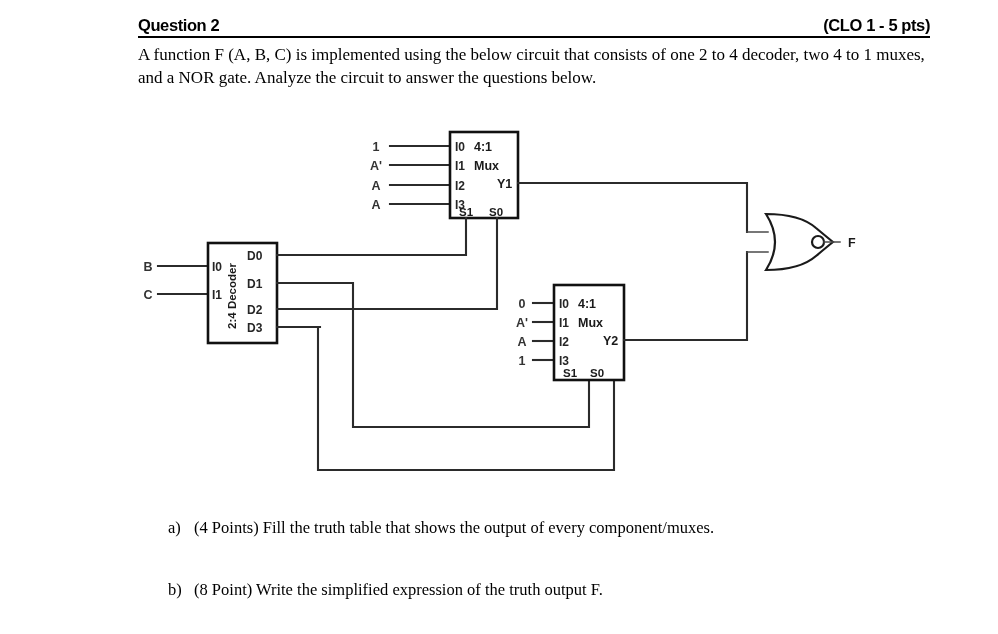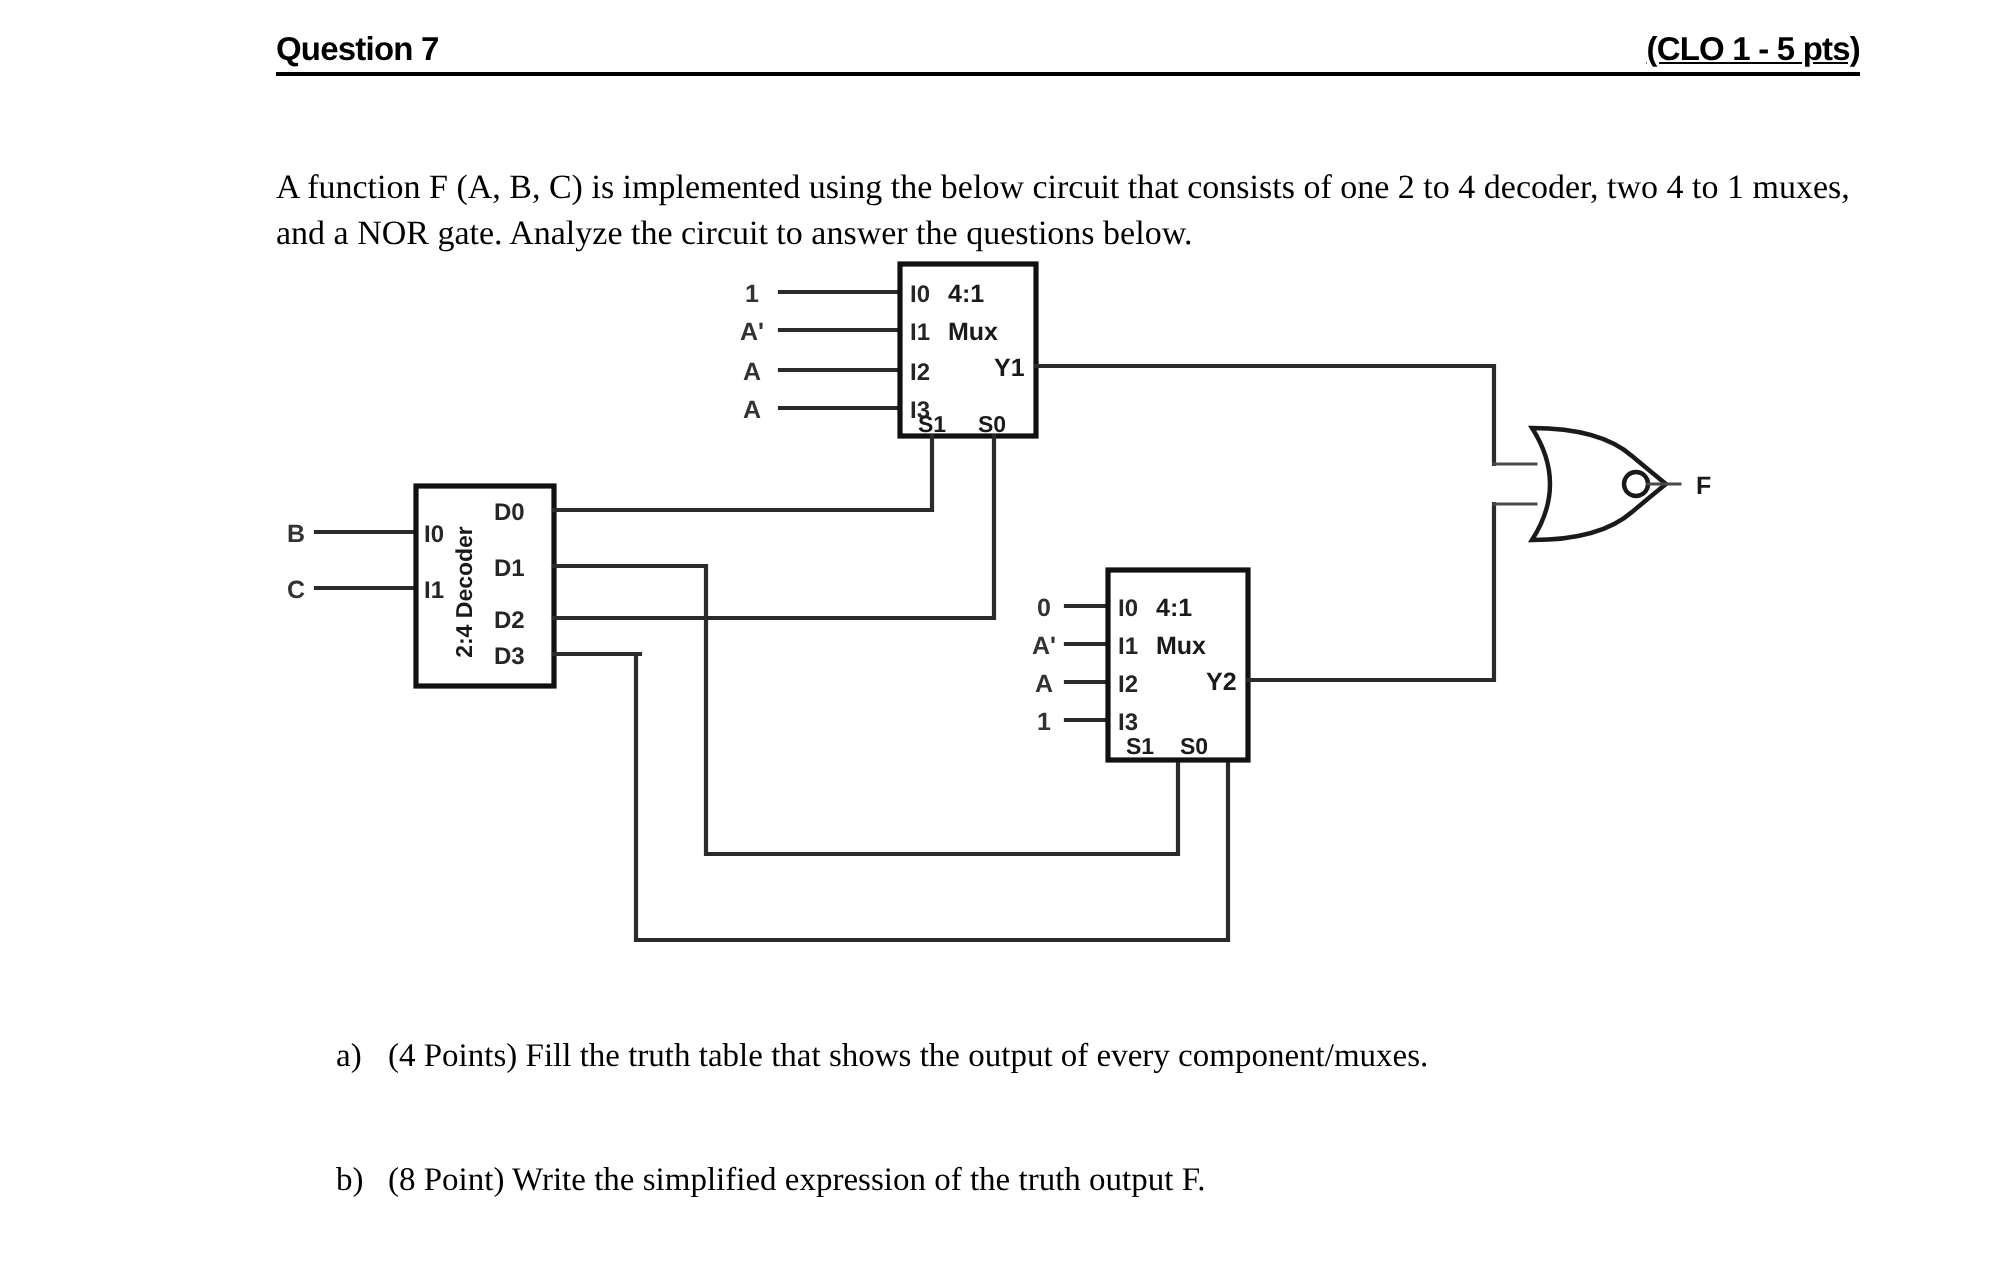--- a/index.html
+++ b/index.html
@@ -32,31 +32,30 @@
     justify-content: space-between;
     align-items: baseline;
     font-family: "Liberation Sans", sans-serif;
     font-weight: bold;
     font-size: 16.5px;
     letter-spacing: -0.4px;
     border-bottom: 2px solid #000;
     padding-bottom: 1px;
   }
   .q-title { white-space: nowrap; }
-  .q-points { white-space: nowrap; text-decoration: underline; }
+  .q-points { white-space: nowrap; }
 
   .intro {
     position: absolute;
     left: 138px;
     top: 44px;
     width: 800px;
     font-family: "Liberation Serif", serif;
     font-size: 17px;
     line-height: 1.34;
-    margin-top: 39px;
   }
 
   
   .question {
     position: absolute;
     font-family: "Liberation Serif", serif;
     font-size: 16.5px;
     display: flex;
     gap: 10px;
   }
@@ -119,21 +118,21 @@
     stroke: #1a1a1a;
     stroke-width: 2.2;
   }
 </style>
 </head>
 <body>
 
 <div id="page">
 
   <div class="header-row">
-    <span class="q-title">Question 7</span>
+    <span class="q-title">Question 2</span>
     <span class="q-points">(CLO 1 - 5 pts)</span>
   </div>
 
   <div class="intro">A function F (A, B, C) is implemented using the below circuit that consists of one 2 to 4 decoder, two 4 to 1 muxes, and a NOR gate. Analyze the circuit to answer the questions below.</div>
 
   <svg id="circuit" viewBox="0 0 998 634" width="998" height="634" xmlns="http://www.w3.org/2000/svg">
 
     <g>
       <line class="wire" x1="390" y1="146" x2="450" y2="146"></line>
       <line class="wire" x1="390" y1="165" x2="450" y2="165"></line>

